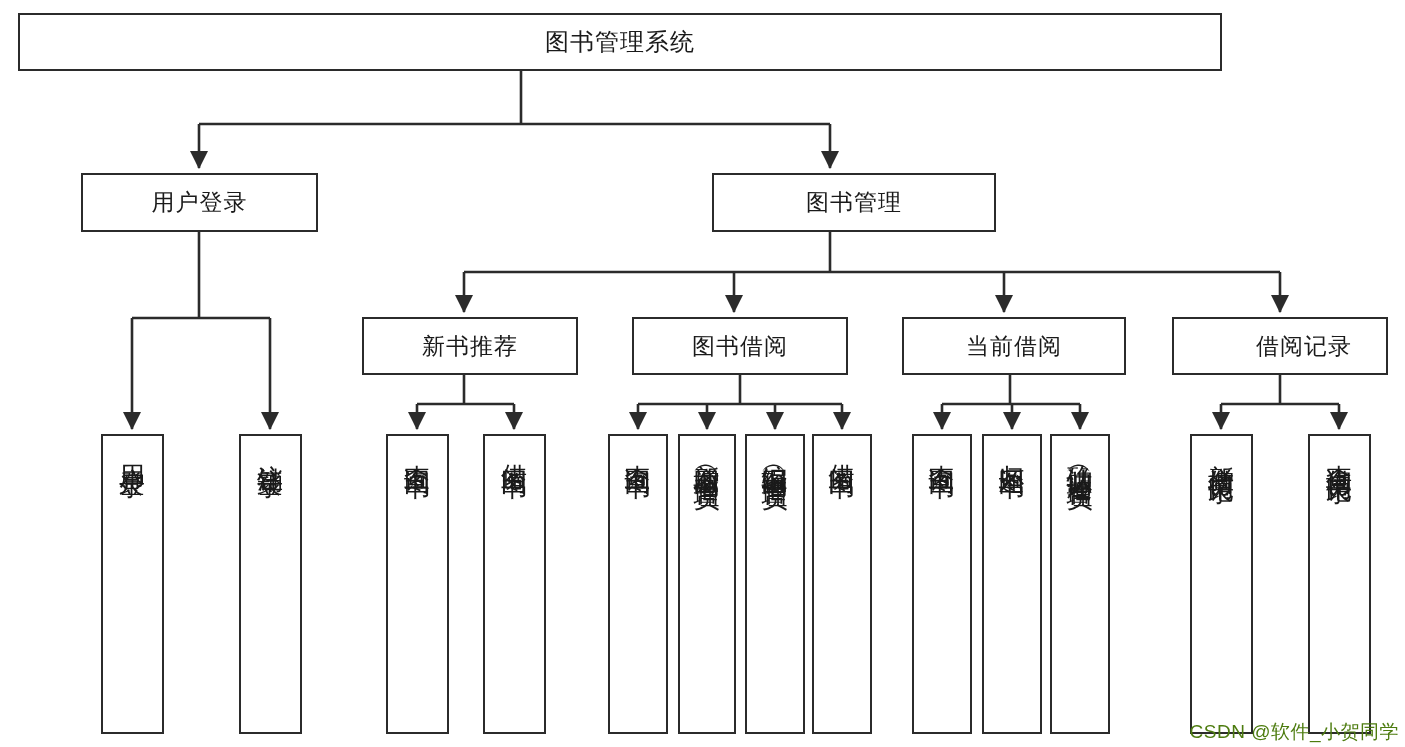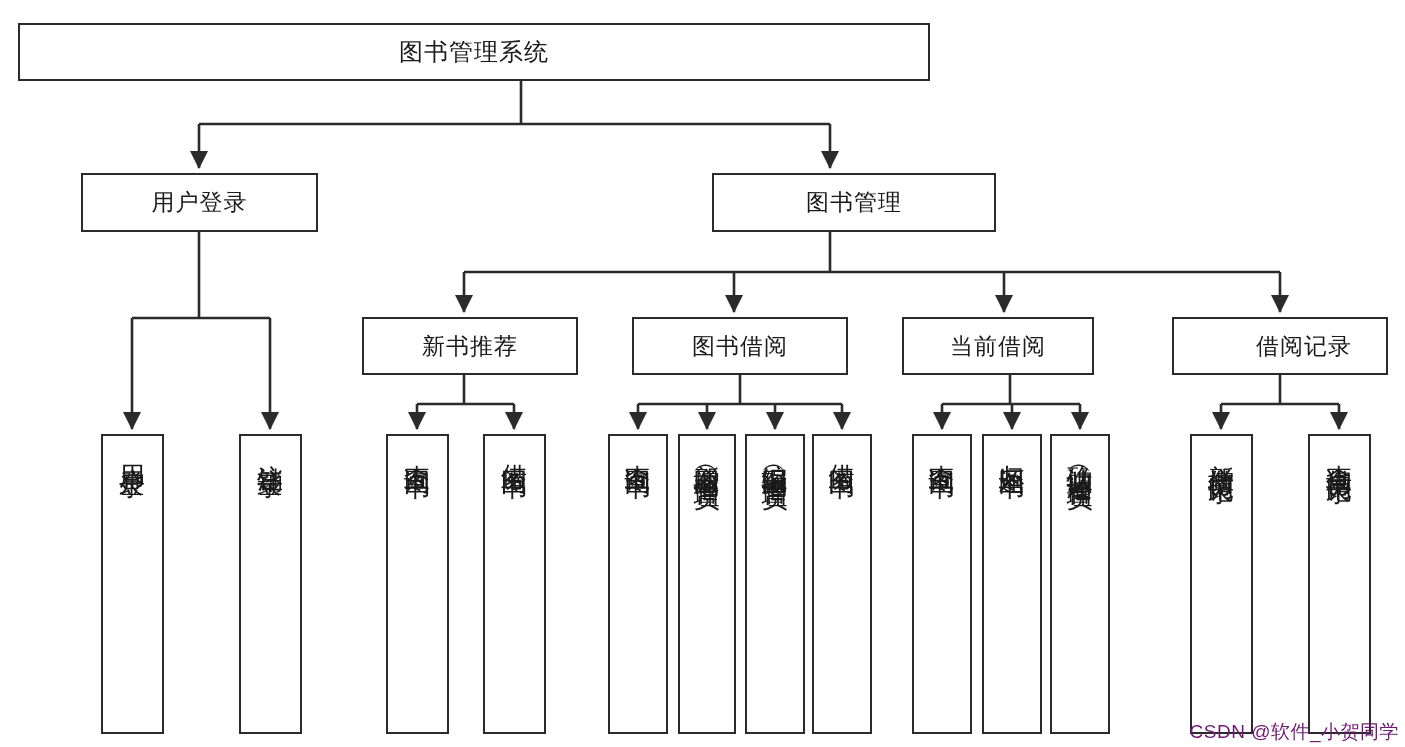--- a/index.html
+++ b/index.html
@@ -60,21 +60,21 @@
     font-size: 26px;
     line-height: 1.0;
     letter-spacing: 3px;
     white-space: nowrap;
   }
   #watermark {
     position: absolute;
     right: 6px;
     bottom: 2px;
     font-size: 19px;
-    color: #701a75;
+    color: #4d7c0f;
     letter-spacing: 0.5px;
     white-space: nowrap;
   }
 </style>
 </head>
 <body>
 
 <div id="canvas">
 
   <svg id="edges" viewBox="0 0 1405 747" xmlns="http://www.w3.org/2000/svg">
@@ -120,38 +120,38 @@
       <path d="M 1012 404 L 1012 429" marker-end="url(#arrow)"></path>
       <path d="M 1080 404 L 1080 429" marker-end="url(#arrow)"></path>
 
       <path d="M 1280 375 L 1280 404"></path>
       <path d="M 1221 404 L 1339 404"></path>
       <path d="M 1221 404 L 1221 429" marker-end="url(#arrow)"></path>
       <path d="M 1339 404 L 1339 429" marker-end="url(#arrow)"></path>
     </g>
   </svg>
 
-  <div class="node horiz root" style="left: 18px; top: 23px; width: 912px; height: 58px;">
+  <div class="node horiz root" style="left: 18px; top: 13px; width: 1204px; height: 58px;">
     <span class="node-label">图书管理系统</span>
   </div>
 
   <div class="node horiz" style="left: 81px; top: 173px; width: 237px; height: 59px;">
     <span class="node-label">用户登录</span>
   </div>
   <div class="node horiz" style="left: 712px; top: 173px; width: 284px; height: 59px;">
     <span class="node-label">图书管理</span>
   </div>
 
   <div class="node horiz" style="left: 632px; top: 317px; width: 216px; height: 58px;">
     <span class="node-label">图书借阅</span>
   </div>
   <div class="node horiz" style="left: 362px; top: 317px; width: 216px; height: 58px;">
     <span class="node-label">新书推荐</span>
   </div>
-  <div class="node horiz" style="left: 902px; top: 317px; width: 192px; height: 58px;">
+  <div class="node horiz" style="left: 902px; top: 317px; width: 224px; height: 58px;">
     <span class="node-label">当前借阅</span>
   </div>
   <div class="node horiz" style="left: 1172px; top: 317px; width: 216px; height: 58px; padding-left: 48px;">
     <span class="node-label">借阅记录</span>
   </div>
 
   <div class="node vert" style="left: 101px; top: 434px; width: 63px; height: 300px;">
     <span class="node-label">用户登录</span>
   </div>
   <div class="node vert" style="left: 239px; top: 434px; width: 63px; height: 300px;">

